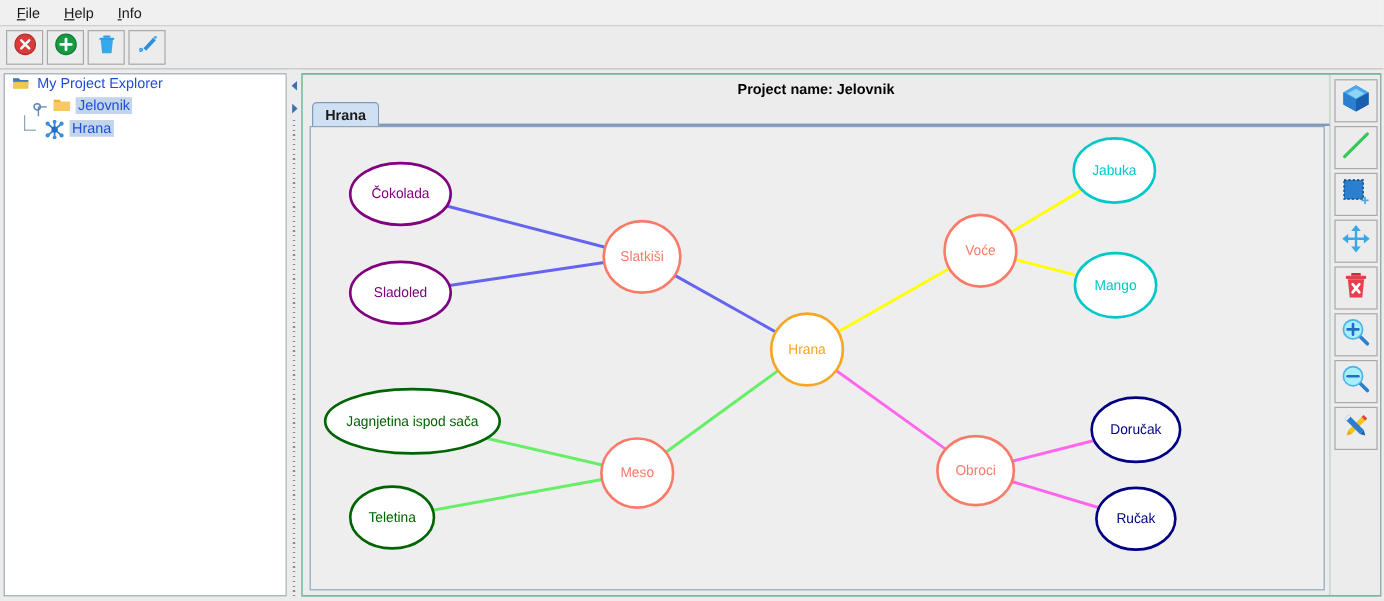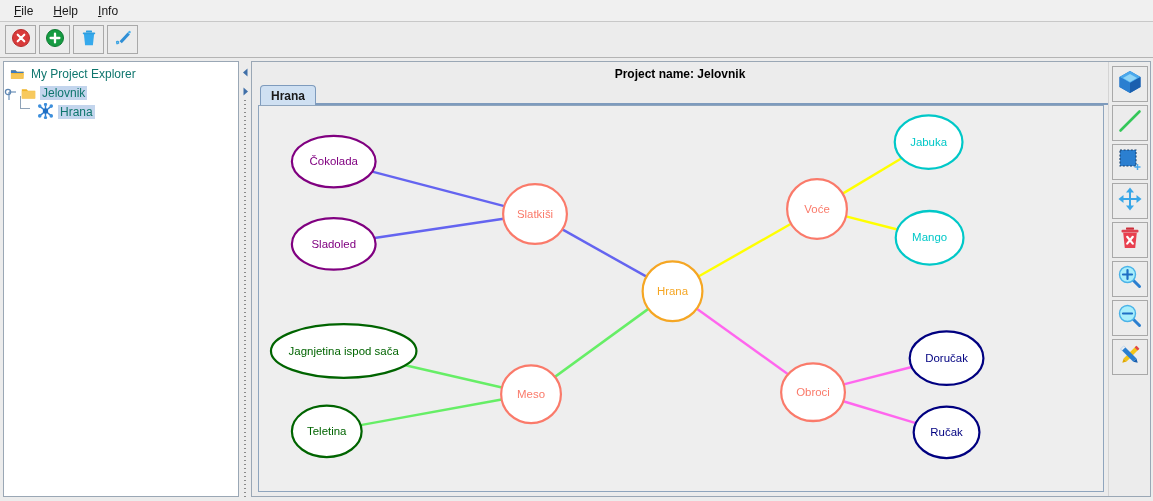--- a/index.html
+++ b/index.html
@@ -63,28 +63,28 @@
   
   .tree-panel {
     width: 236px;
     background: #ffffff;
     border: 1px solid #9aa7b5;
     margin: 3px 0 4px 3px;
     position: relative;
     overflow: hidden;
   }
   .tree-row {
-    display: flex; align-items: flex-end;
+    display: flex; align-items: flex-start;
     height: 19px;
     font-size: 12px;
-    color: #0f766e;
+    color: #1d4ed8;
     white-space: nowrap;
     cursor: default;
   }
-  .tree-row.indent1 { padding-left: 0; }
+  .tree-row.indent1 { padding-left: 23px; }
   .tree-row.indent2 { padding-left: 33px; }
   .tree-label { padding: 0 2px; }
   .tree-label.sel { background: #c3d5ed; }
 
   
   .divider {
     width: 12px;
     background: #ececec;
     position: relative;
     display: flex; flex-direction: column; align-items: center;

